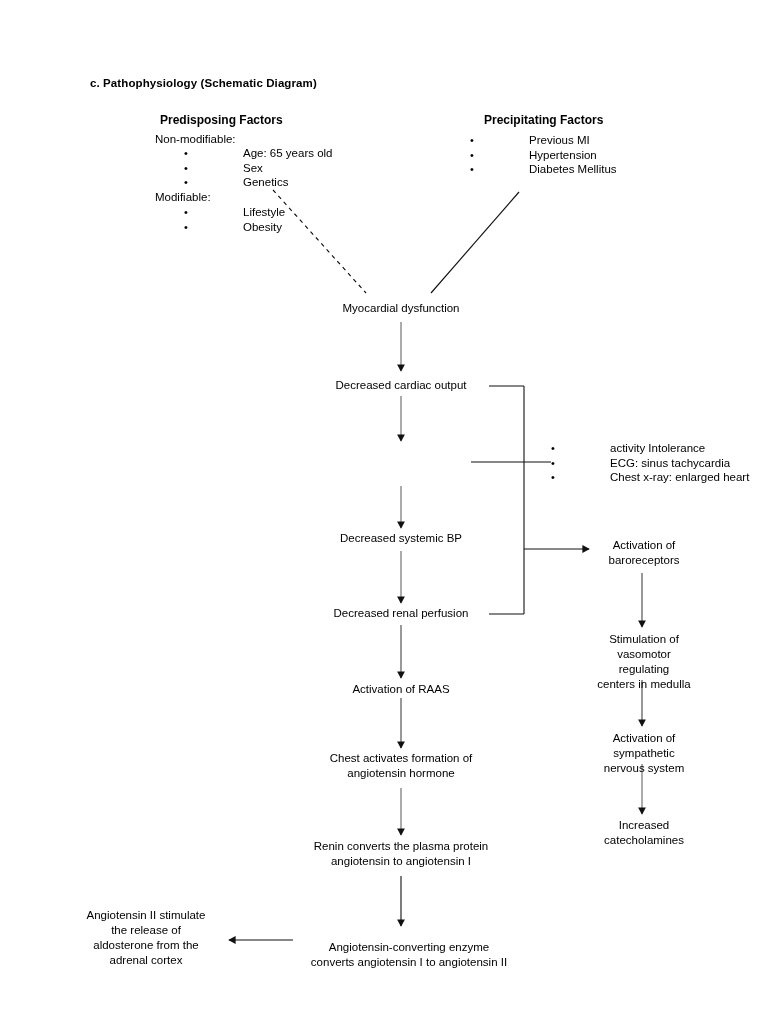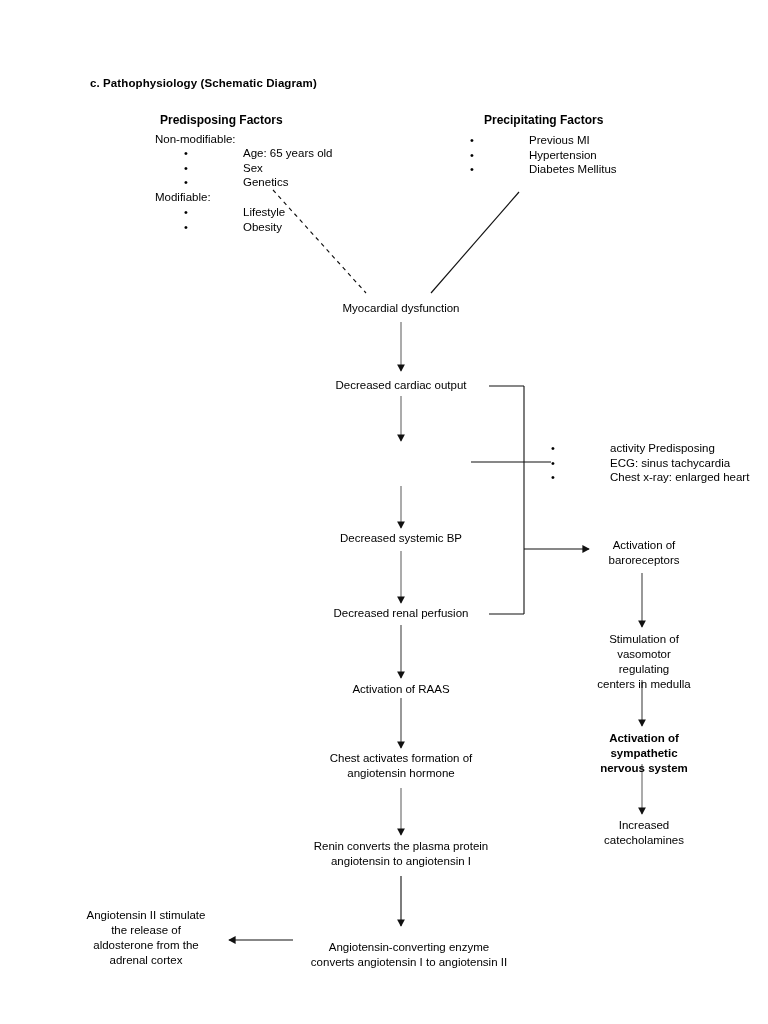--- a/index.html
+++ b/index.html
@@ -173,21 +173,21 @@
     </li>
     <li>
       <span class="bul">•</span>
       <span class="txt">Diabetes Mellitus</span>
     </li>
   </ul>
 
   <ul class="abs list" style="left:551px; top:441px;">
     <li>
       <span class="bul">•</span>
-      <span class="txt">activity Predisposing</span>
+      <span class="txt">activity Intolerance</span>
     </li>
     <li>
       <span class="bul">•</span>
       <span class="txt">ECG: sinus tachycardia</span>
     </li>
     <li>
       <span class="bul">•</span>
       <span class="txt">Chest x-ray: enlarged heart</span>
     </li>
   </ul>
@@ -217,18 +217,18 @@
 aldosterone from the
 adrenal cortex</div>
 
   <div class="abs node" style="left:644px; top:538px;">Activation of
 baroreceptors</div>
 
   <div class="abs node" style="left:644px; top:632px;">Stimulation of
 vasomotor regulating
 centers in medulla</div>
 
-  <div class="abs node" style="left:644px; top:731px;font-weight:bold;">Activation of sympathetic
+  <div class="abs node" style="left:644px; top:731px;">Activation of sympathetic
 nervous system</div>
 
   <div class="abs node" style="left:644px; top:818px;">Increased catecholamines</div>
 
 </div>
 
 </body></html>

